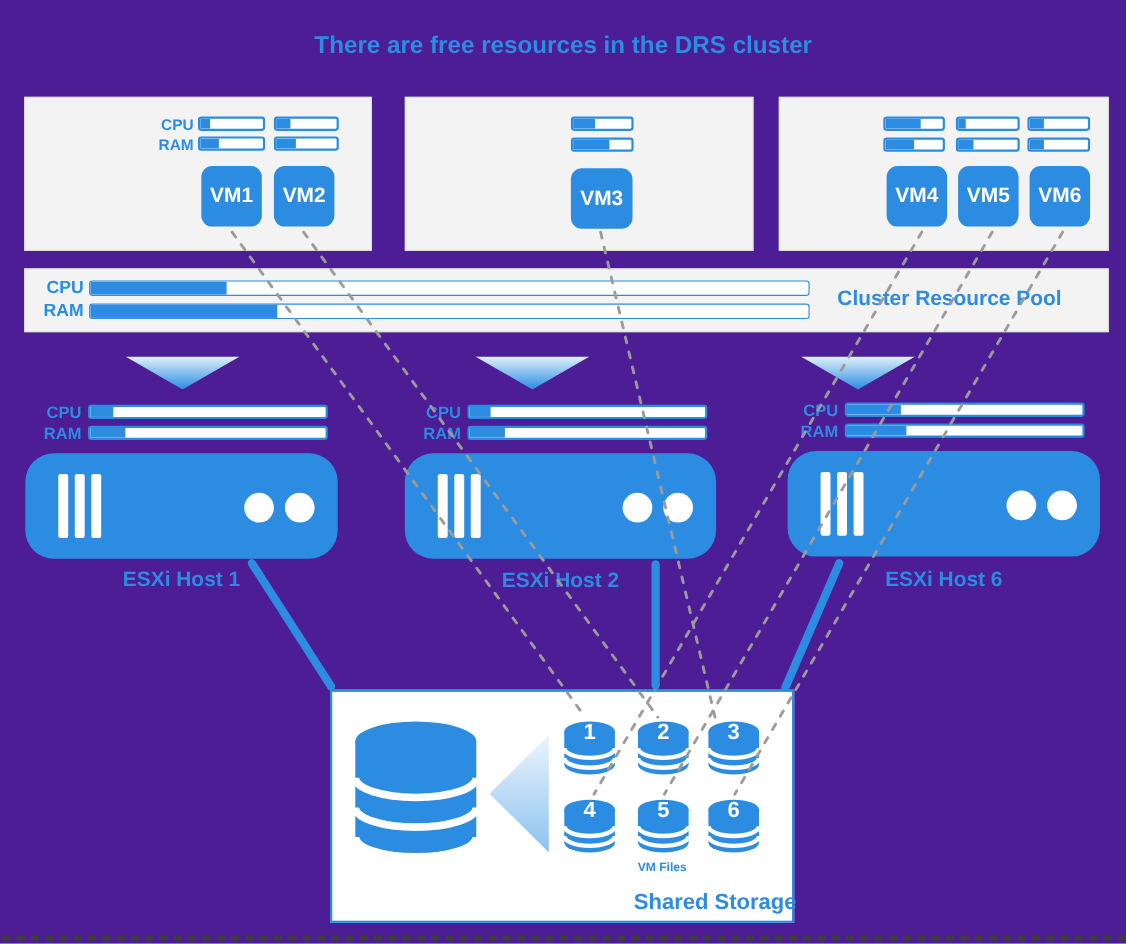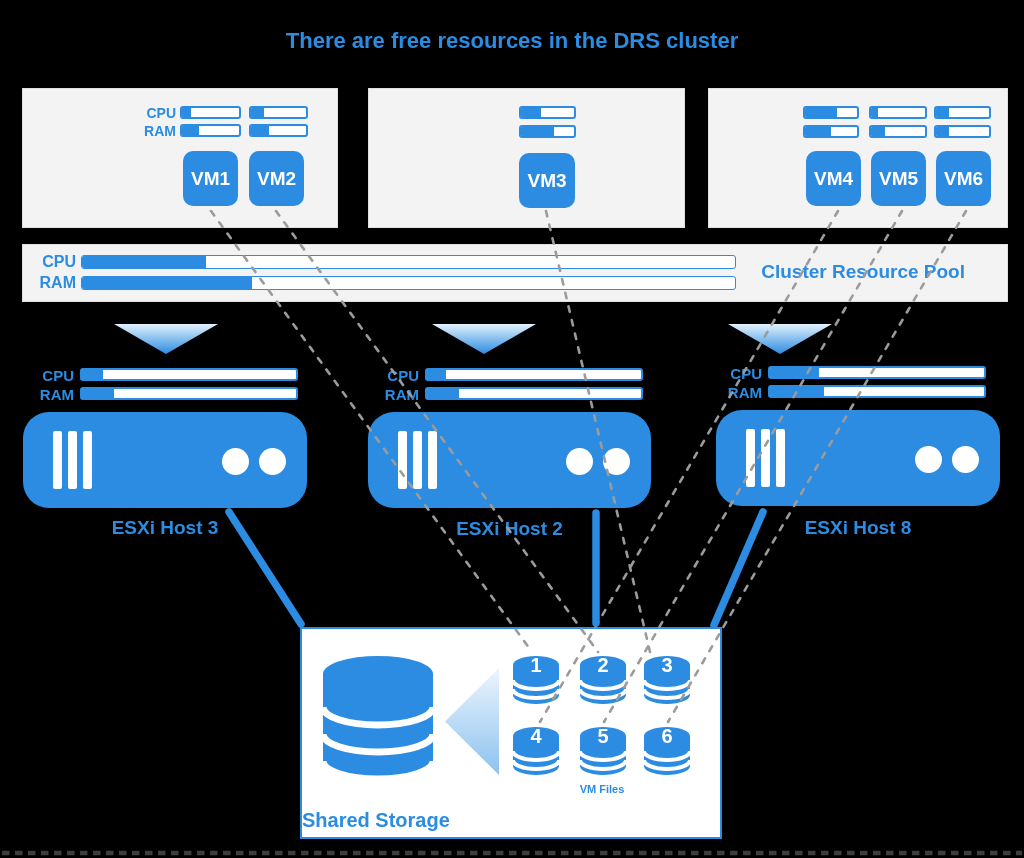--- a/index.html
+++ b/index.html
@@ -1,17 +1,17 @@
 <!DOCTYPE html>
 <html><head>
 <meta charset="utf-8">
 <style>
   :root{ --accent:#2b8ce2; --panel:#f3f3f3; --panel-bd:#e0e0e0; }
   html,body{ margin:0; padding:0; background:#fff; }
-  .stage{ position:relative; width:1024px; height:858px; background:#000000; overflow:hidden;
+  .stage{ position:relative; width:1024px; height:858px; background:#4c1d95; overflow:hidden;
           font-family:"Liberation Sans", sans-serif; }
   .title{ position:absolute; left:0; right:0; top:28px; text-align:center;
           color:var(--accent); font-size:22px; font-weight:bold; }
   .panel{ position:absolute; background:var(--panel); border:1px solid var(--panel-bd); box-sizing:border-box; }
   .lbl{ position:absolute; color:var(--accent); font-weight:bold; }
   .r{ text-align:right; }
   .meter{ position:absolute; height:13px; box-sizing:border-box; background:#fff;
           border:2px solid var(--accent); border-radius:3px; overflow:hidden; }
   .meter .fill{ height:100%; background:var(--accent); }
   .meter.thin{ border-width:1.5px; height:14px; }
@@ -164,23 +164,23 @@
     <div class="dot" style="left:235px;"></div>
   </div>
   <div class="host" style="left:716px;top:410px;">
     <div class="slot" style="left:30px;"></div>
     <div class="slot" style="left:45px;"></div>
     <div class="slot" style="left:60px;"></div>
     <div class="dot" style="left:199px;"></div>
     <div class="dot" style="left:236px;"></div>
   </div>
 
-  <div class="hostname" style="left:23px;top:517px;width:284px;">ESXi Host 3</div>
+  <div class="hostname" style="left:23px;top:517px;width:284px;">ESXi Host 1</div>
   <div class="hostname" style="left:368px;top:518px;width:283px;">ESXi Host 2</div>
-  <div class="hostname" style="left:716px;top:517px;width:284px;">ESXi Host 8</div>
+  <div class="hostname" style="left:716px;top:517px;width:284px;">ESXi Host 6</div>
 
   <div class="storage">
     <svg class="abs" style="left:18px;top:26px;" width="116" height="132" viewBox="0 0 116 132">
       <path d="M3,19 V108 a55,18 0 0 0 110,0 V19" fill="#2b8ce2"></path>
       <ellipse cx="58" cy="19" rx="55" ry="18" fill="#2b8ce2"></ellipse>
       <path d="M3,52 a55,18 0 0 0 110,0" fill="none" stroke="#fff" stroke-width="7"></path>
       <path d="M3,79 a55,18 0 0 0 110,0" fill="none" stroke="#fff" stroke-width="7"></path>
       <path d="M3,106 a55,18 0 0 0 110,0" fill="none" stroke="#fff" stroke-width="7"></path>
     </svg>
     <svg class="abs" style="left:143px;top:39px;" width="54" height="107" viewBox="0 0 54 107">
@@ -224,21 +224,21 @@
     </svg>
     <svg class="abs" style="left:340px;top:97px;" width="50" height="52" viewBox="0 0 50 52">
       <path d="M2,10 V40 a23,9 0 0 0 46,0 V10" fill="#2b8ce2"></path>
         <ellipse cx="25" cy="10" rx="23" ry="9" fill="#2b8ce2"></ellipse>
       <path d="M2,25 a23,9 0 0 0 46,0" fill="none" stroke="#fff" stroke-width="4"></path>
       <path d="M2,34 a23,9 0 0 0 46,0" fill="none" stroke="#fff" stroke-width="4"></path>
       <text x="25" y="17" text-anchor="middle" fill="#fff" font-size="20" font-weight="bold">6</text>
     </svg>
 
     <div class="lbl" style="left:230px;top:154px;width:140px;font-size:11px;text-align:center;">VM Files</div>
-    <div class="lbl" style="left:0;top:180px;width:422px;font-size:20px;text-align:left;">Shared Storage</div>
+    <div class="lbl" style="left:0;top:180px;width:422px;font-size:20px;text-align:right;">Shared Storage</div>
   </div>
 
   <svg class="overlay" width="1024" height="858" viewBox="0 0 1024 858">
     <g stroke="#9b9b9b" stroke-width="2.6" stroke-dasharray="5.5 8.5" stroke-linecap="round" fill="none">
       <line x1="211" y1="211" x2="532" y2="652"></line>
       <line x1="276" y1="211" x2="598" y2="652"></line>
       <line x1="546" y1="211" x2="650" y2="652"></line>
       <line x1="838" y1="211" x2="540" y2="722"></line>
       <line x1="902" y1="211" x2="604" y2="722"></line>
       <line x1="966" y1="211" x2="668" y2="722"></line>

